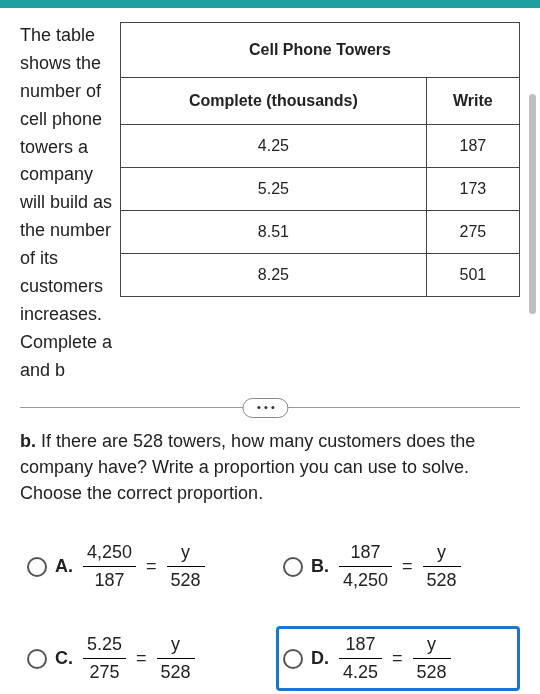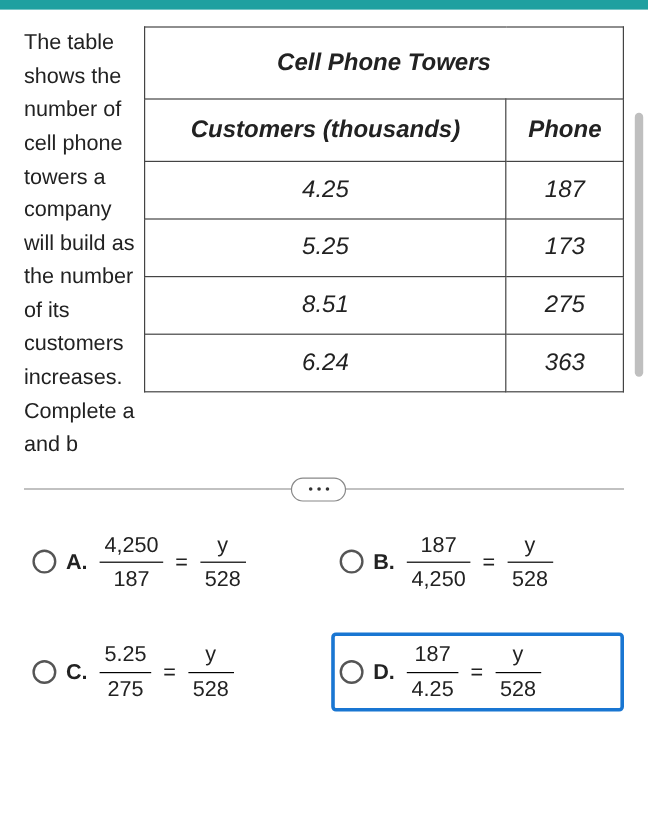--- a/index.html
+++ b/index.html
@@ -32,22 +32,21 @@
     line-height: 1.55;
   }
   .data-table {
     border-collapse: collapse;
     flex: 1;
   }
   .data-table th, .data-table td {
     border: 1px solid #444;
     text-align: center;
     padding: 12px 8px;
-    font-size: 20px;
-    font-style: italic;
+    font-size: 16px;
   }
   .data-table .title-cell {
     font-weight: bold;
     padding: 18px 8px;
   }
   .data-table .header-cell {
     font-weight: bold;
     padding: 14px 8px;
   }
   .divider-row {
@@ -161,51 +160,55 @@
 
   <div class="intro-wrap">
     <div class="intro-text">The table shows the number of cell phone towers a company will build as the number of its customers increases. Complete a and b</div>
 
     <table class="data-table">
       <tbody>
           <tr>
         <th colspan="2" class="title-cell">Cell Phone Towers</th>
       </tr>
       <tr>
-        <th class="header-cell">Customers (thousands)</th>
-        <th class="header-cell">Phone</th>
+        <th class="header-cell">Complete (thousands)</th>
+        <th class="header-cell">Write</th>
       </tr>
       <tr>
         <td>4.25</td>
         <td>187</td>
       </tr>
       <tr>
         <td>5.25</td>
         <td>173</td>
       </tr>
       <tr>
         <td>8.51</td>
         <td>275</td>
       </tr>
       <tr>
-        <td>6.24</td>
-        <td>363</td>
+        <td>8.25</td>
+        <td>501</td>
       </tr>
     </tbody>
       </table>
   </div>
 
   <div class="divider-row">
     <div class="ellipsis-pill">
       <span></span>
         <span></span>
         <span></span>
     </div>
   </div>
 
+  <div class="part-b">
+    <b>b.</b>
+    <span>If there are 528 towers, how many customers does the company have? Write a proportion you can use to solve. Choose the correct proportion.</span>
+  </div>
 
   <div class="options">
 
     <div class="option">
       <div class="radio"></div>
       <div class="opt-label">A.</div>
       <div class="frac-eq">
         <span class="frac">
             <span class="num">4,250</span>
             <span class="bar"></span>

